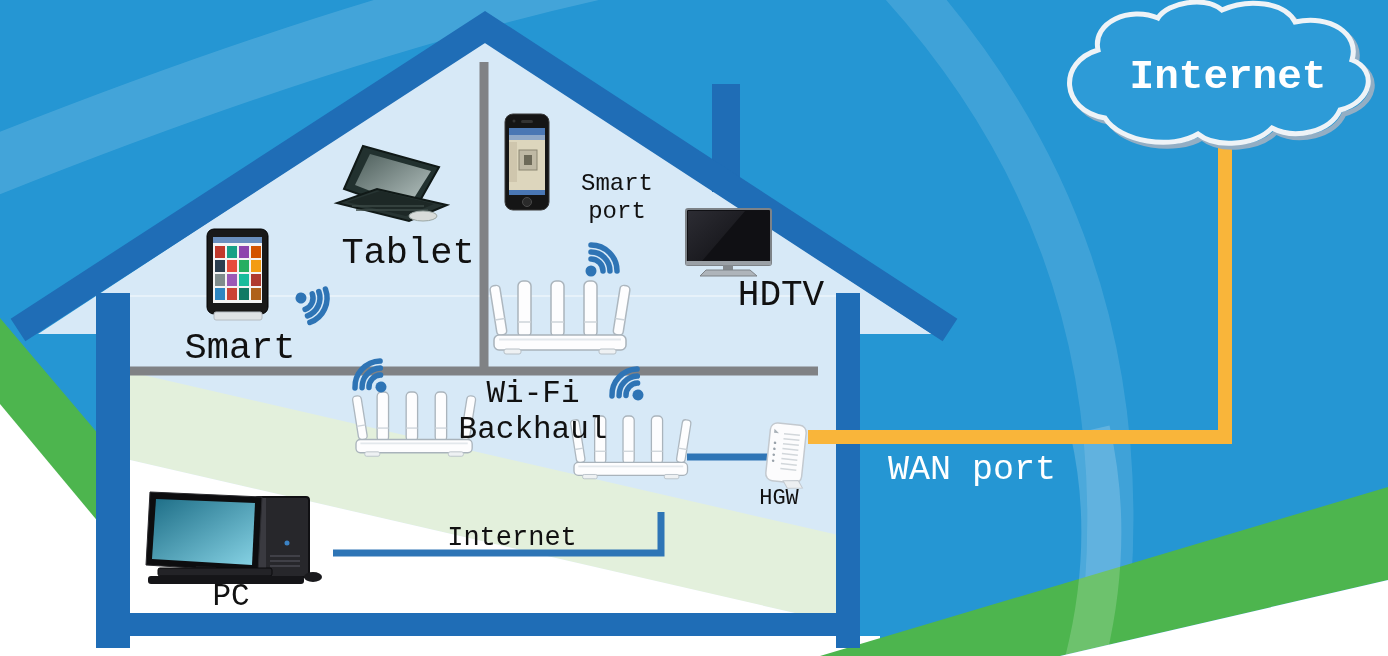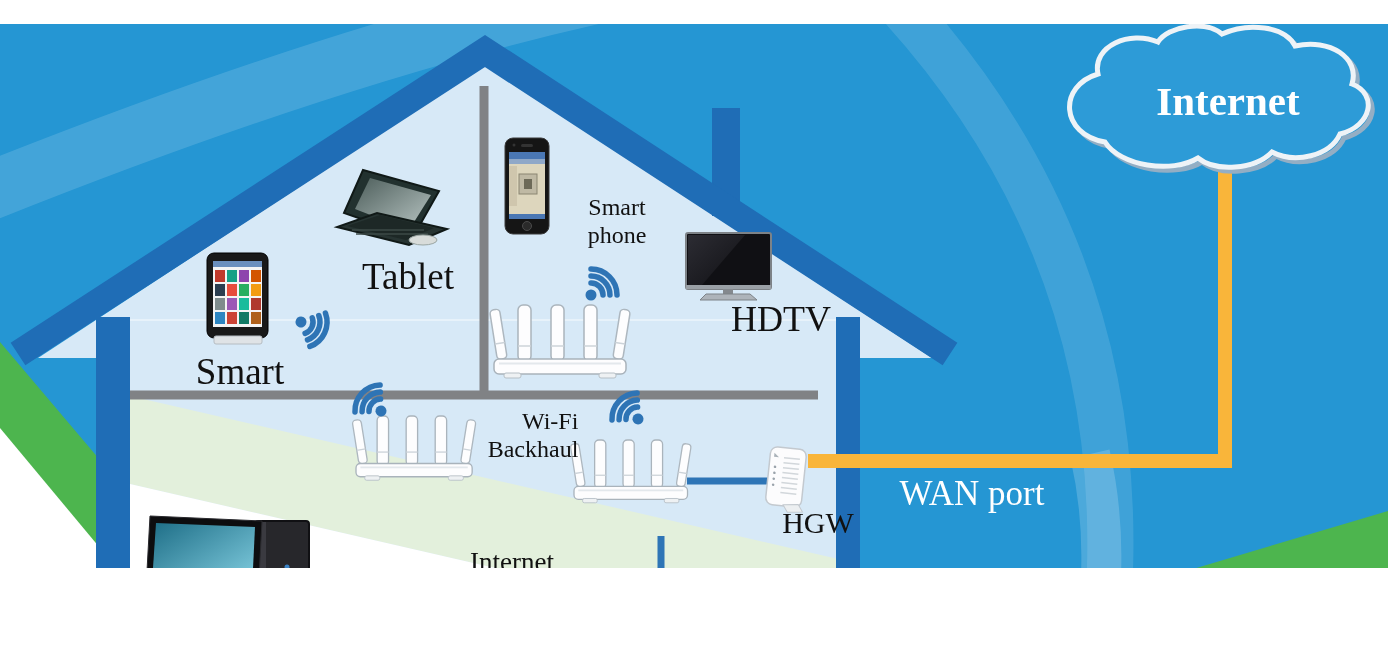--- a/index.html
+++ b/index.html
@@ -1,17 +1,17 @@
 <!DOCTYPE html>
 <html><head>
 <meta charset="utf-8">
 <style>
   html,body{margin:0;padding:0;background:#fff;}
-  .stage{position:relative;width:1388px;height:544px;overflow:hidden;
-         font-family:Liberation Serif, serif;margin-top:24px;}
+  .stage{position:relative;width:1388px;height:656px;overflow:hidden;
+         font-family:Liberation Mono, monospace;}
   .stage svg{position:absolute;left:0;top:0;}
   .lbl{position:absolute;transform:translate(-50%,-50%);color:#111;
        text-align:center;white-space:nowrap;line-height:1.16;}
   .lbl.white{color:#ffffff;}
   .lbl.bold{font-weight:bold;}
 </style>
 </head>
 <body>
 
 <div class="stage">
@@ -195,24 +195,24 @@
   <use href="#wifi" transform="translate(591,271) rotate(45)"></use>
   <use href="#wifi" transform="translate(381,387) rotate(-47)"></use>
   <use href="#wifi" transform="translate(638,395) rotate(-47)"></use>
 </svg>
 
 <div class="lbl white bold" style="left:1228px;top:78px;font-size:41px;">Internet</div>
 <div class="lbl" style="left:408px;top:253px;font-size:37px;">Tablet</div>
 <div class="lbl" style="left:240px;top:348px;font-size:37px;">Smart</div>
 <div class="lbl" style="left:617px;top:198px;font-size:24px;">
   <span>Smart</span><br>
-  <span>phone</span>
+  <span>port</span>
 </div>
 <div class="lbl" style="left:781px;top:296px;font-size:36px;">HDTV</div>
-<div class="lbl" style="left:533px;top:412px;font-size:24px;text-align:right;">
+<div class="lbl" style="left:533px;top:412px;font-size:31px;">
   <span>Wi-Fi</span><br>
   <span>Backhaul</span>
 </div>
-<div class="lbl" style="left:818px;top:499px;font-size:30px;">HGW</div>
+<div class="lbl" style="left:779px;top:499px;font-size:22px;">HGW</div>
 <div class="lbl white" style="left:972px;top:470px;font-size:35px;">WAN port</div>
 <div class="lbl" style="left:512px;top:539px;font-size:27px;">Internet</div>
 <div class="lbl" style="left:231px;top:597px;font-size:31px;">PC</div>
 </div>
 
 </body></html>

